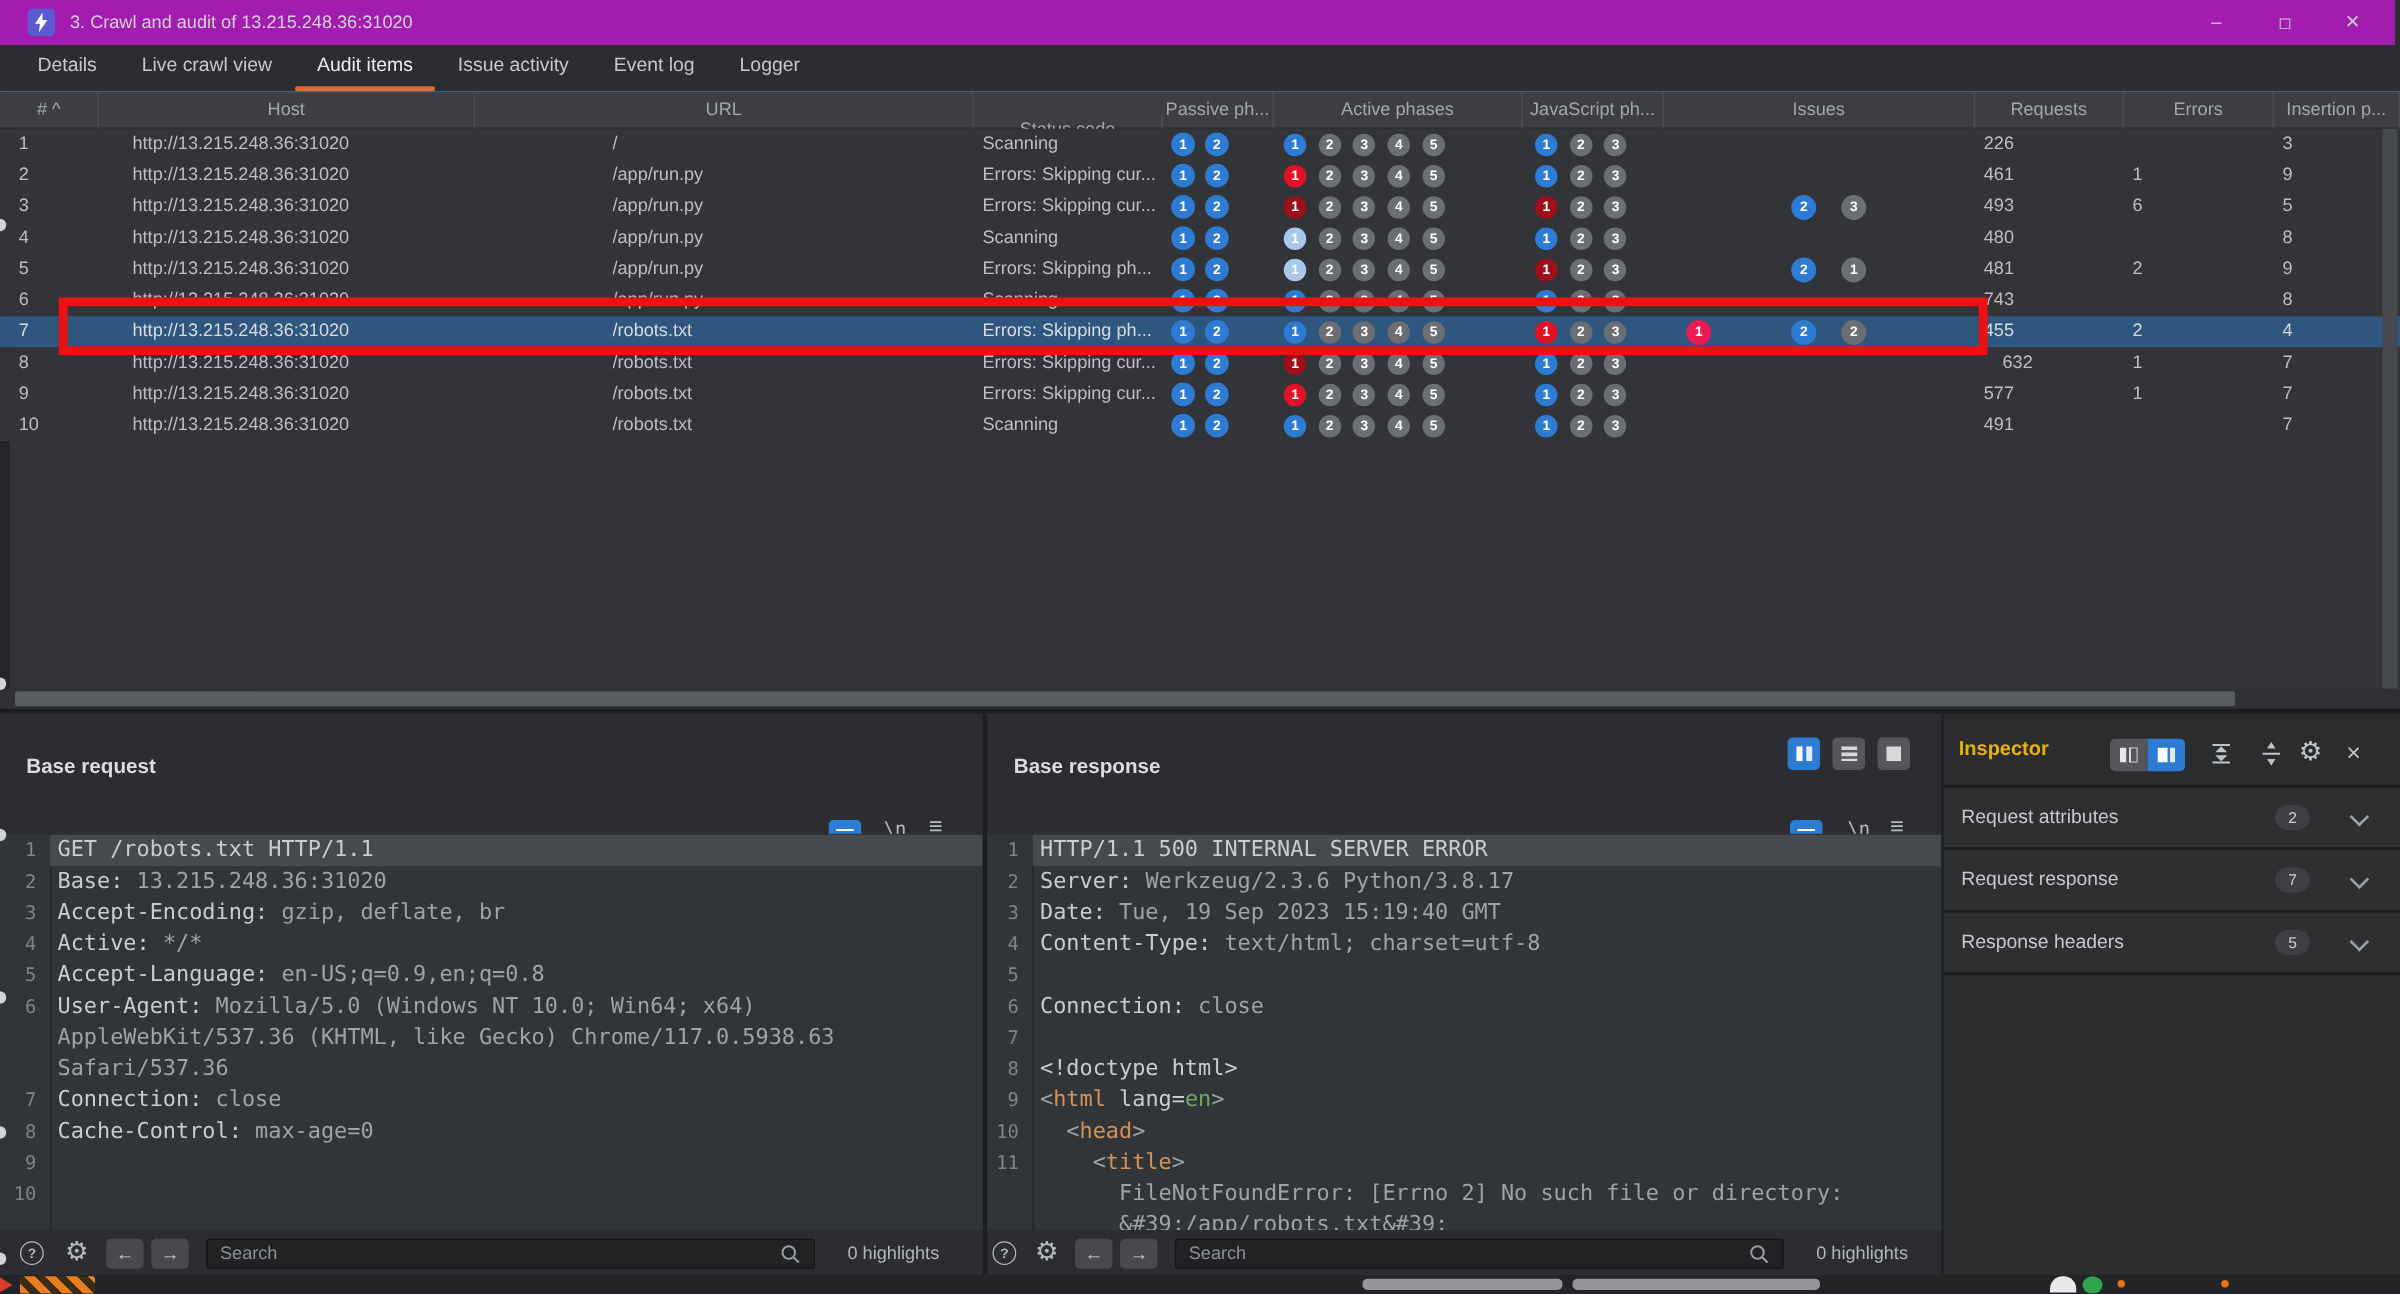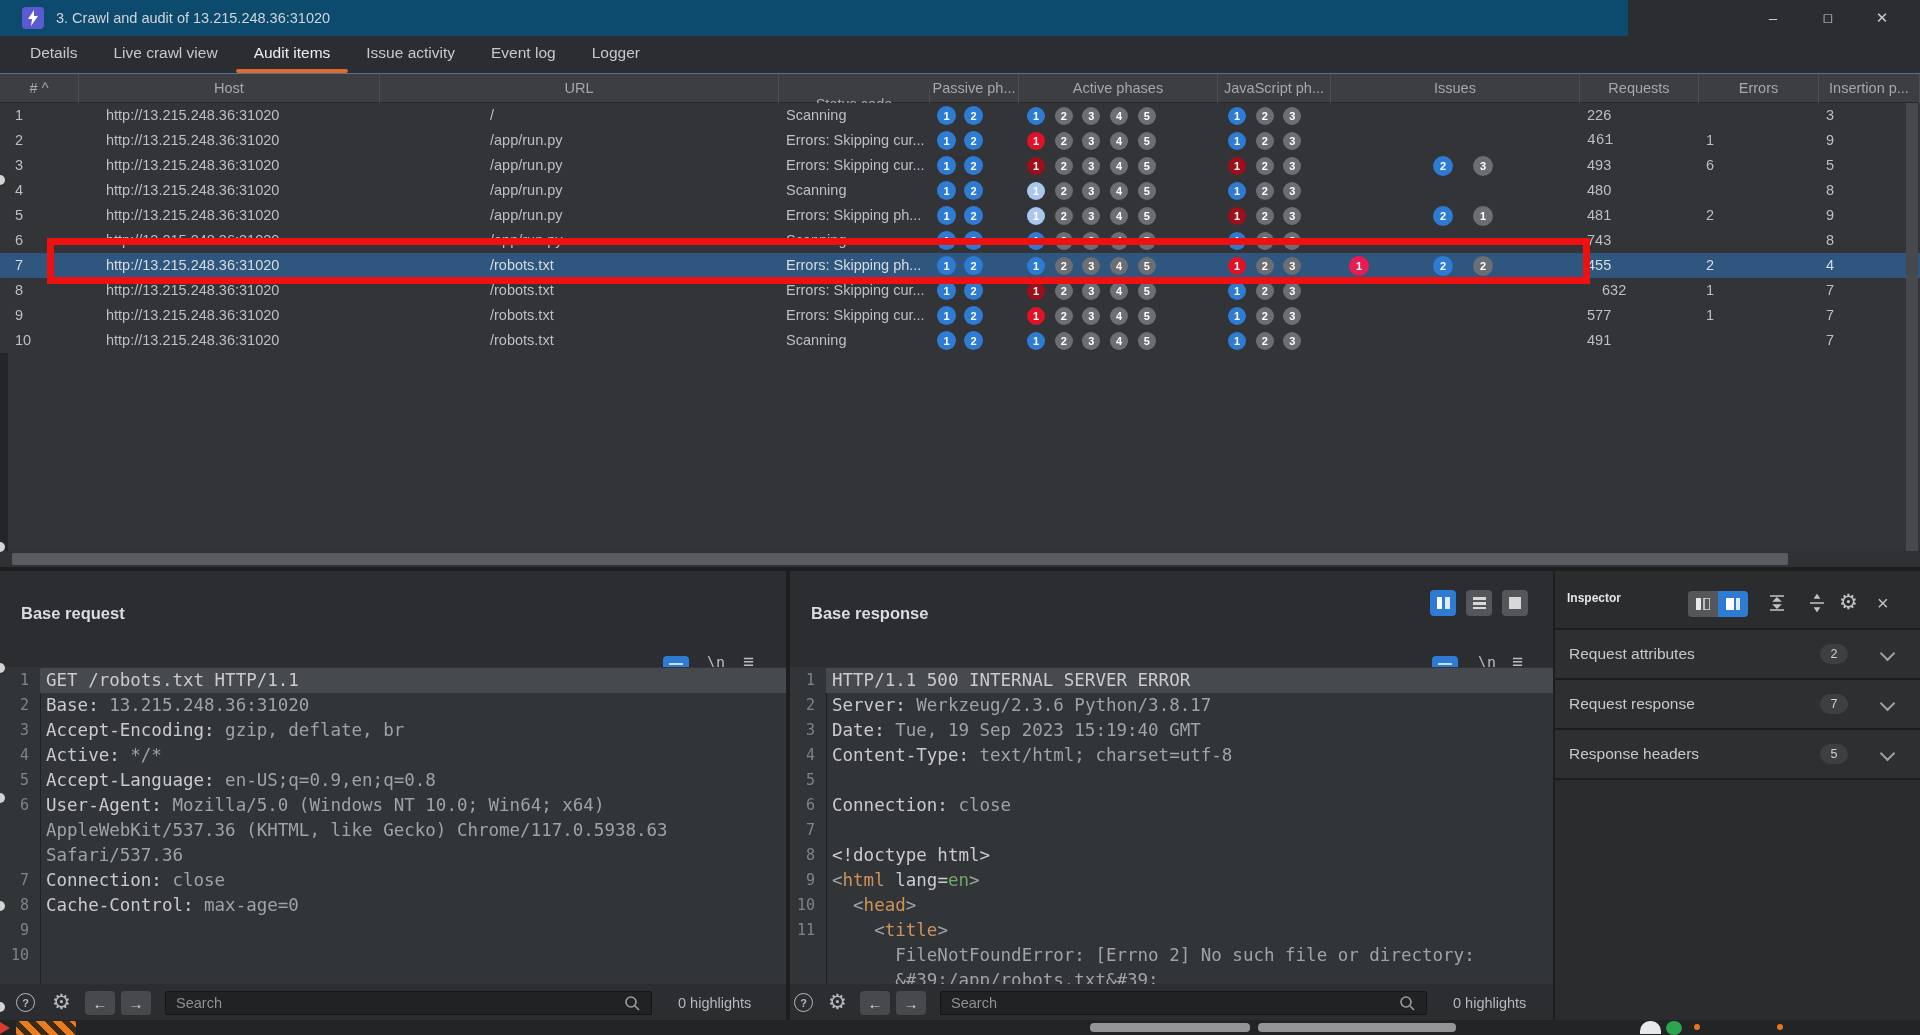--- a/index.html
+++ b/index.html
@@ -1,20 +1,20 @@
 <!DOCTYPE html>
 <html><head>
 <meta charset="utf-8">
 <style>
   html,body{margin:0;padding:0;background:#141517;}
   #app{position:relative;width:1920px;height:1035px;overflow:hidden;
        font-family:"Liberation Sans",sans-serif;background:#2b2d30;color:#c3c5c9;}
   .abs{position:absolute;}
   
-  #titlebar{left:0;top:0;width:1628px;height:36px;background:#0c4a6e;}
+  #titlebar{left:0;top:0;width:1916px;height:36px;background:#a21caf;}
   #app-icon{left:22px;top:7px;width:22px;height:22px;background:#5c5ad0;border-radius:4px;
             display:flex;align-items:center;justify-content:center;}
   #win-title{left:56px;top:0;height:36px;line-height:36px;font-size:14.5px;color:#d2d4d8;}
   .winctl{top:0;height:36px;line-height:36px;width:34px;text-align:center;color:#cbcdd0;font-size:15px;}
   
   #tabbar{left:0;top:36px;width:1920px;height:37px;background:#2b2d30;display:flex;padding-left:12px;box-sizing:border-box;}
   .mtab{position:relative;height:37px;line-height:34px;padding:0 18px;font-size:15.5px;color:#c6c8cc;white-space:nowrap;}
   .mtab.active{color:#eceef2;}
   .mtab.active::after{content:"";position:absolute;left:0;right:0;bottom:0;height:4px;background:#e2692c;border-radius:2px;}
   
@@ -65,21 +65,21 @@
   .gear-ic{position:absolute;font-size:21px;color:#b6b9bd;line-height:21px;}
   .navbtn{position:absolute;width:30px;height:24px;background:#47494d;border-radius:4px;color:#d0d2d5;
           font-size:15px;display:flex;align-items:center;justify-content:center;}
   .searchbox{position:absolute;height:24px;background:#202224;border:1px solid #141517;border-radius:2px;
              color:#c6c8cc;font-size:14.5px;padding:0 28px 0 10px;box-sizing:border-box;font-family:"Liberation Sans",sans-serif;}
   .searchbox::placeholder{color:#8d9095;}
   .mag{position:absolute;}
   .hl-label{position:absolute;font-size:14.5px;color:#b4b7bb;line-height:24px;}
   
   #inspector{left:1555px;top:571px;width:365px;height:449px;background:#2a2c2e;}
-  #insp-title{position:absolute;left:12px;top:20px;font-size:12px;font-weight:bold;color:#e5e5e5;}
+  #insp-title{position:absolute;left:12px;top:20px;font-size:16px;font-weight:bold;color:#eab308;}
   .insp-sec{position:absolute;left:0;width:365px;height:50px;background:#2d2f31;border-top:2px solid #1b1d1f;box-sizing:border-box;}
   .insp-label{position:absolute;left:14px;top:0;height:48px;line-height:48px;font-size:15.5px;color:#c6c8cc;}
   .badge{position:absolute;left:265px;top:14px;min-width:28px;height:20px;background:#3d3f42;border-radius:10px;
          color:#ced0d4;font-size:12.5px;display:flex;align-items:center;justify-content:center;padding:0 4px;box-sizing:border-box;}
   .chev{position:absolute;left:327px;top:18px;width:9px;height:9px;border-right:2px solid #9da0a4;border-bottom:2px solid #9da0a4;transform:rotate(45deg);}
   .insp-ic{position:absolute;color:#c0c3c6;}
   
   .edge-dot{position:absolute;left:-5px;width:10px;height:10px;border-radius:50%;background:#d2d3d5;z-index:40;}
   #taskbar{left:0;top:1020px;width:1920px;height:15px;background:#222426;}
   #tb-red{position:absolute;left:0;top:2px;width:0;height:0;border-top:6px solid transparent;border-bottom:6px solid transparent;border-left:10px solid #d83b2f;}
@@ -148,21 +148,21 @@
         <div class="circ c-g" style="left: 1137.8px; top: 3.5px; width: 18px; height: 18px;">5</div>
         <div class="circ c-b" style="left: 1228px; top: 3.5px; width: 18px; height: 18px;">1</div>
         <div class="circ c-g" style="left: 1255.7px; top: 3.5px; width: 18px; height: 18px;">2</div>
         <div class="circ c-g" style="left: 1283.4px; top: 3.5px; width: 18px; height: 18px;">3</div>
       </div>
       <div class="trow">
         <div class="tcell" style="left: 15px; width: 64px;">2</div>
         <div class="tcell" style="left: 106px; width: 274px;">http://13.215.248.36:31020</div>
         <div class="tcell" style="left: 490px; width: 289px;">/app/run.py</div>
         <div class="tcell" style="left: 786px; width: 144px;">Errors: Skipping cur...</div>
-        <div class="tcell" style="left: 1587px; width: 112px; font-family: Liberation Mono, monospace;">461</div>
+        <div class="tcell" style="left: 1587px; width: 112px;">461</div>
         <div class="tcell" style="left: 1706px; width: 113px;">1</div>
         <div class="tcell" style="left: 1826px; width: 94px;">9</div>
         <div class="circ c-b" style="left: 937px; top: 3px; width: 19px; height: 19px;">1</div>
         <div class="circ c-b" style="left: 964px; top: 3px; width: 19px; height: 19px;">2</div>
         <div class="circ c-r" style="left: 1027px; top: 3.5px; width: 18px; height: 18px;">1</div>
         <div class="circ c-g" style="left: 1054.7px; top: 3.5px; width: 18px; height: 18px;">2</div>
         <div class="circ c-g" style="left: 1082.4px; top: 3.5px; width: 18px; height: 18px;">3</div>
         <div class="circ c-g" style="left: 1110.1px; top: 3.5px; width: 18px; height: 18px;">4</div>
         <div class="circ c-g" style="left: 1137.8px; top: 3.5px; width: 18px; height: 18px;">5</div>
         <div class="circ c-b" style="left: 1228px; top: 3.5px; width: 18px; height: 18px;">1</div>

